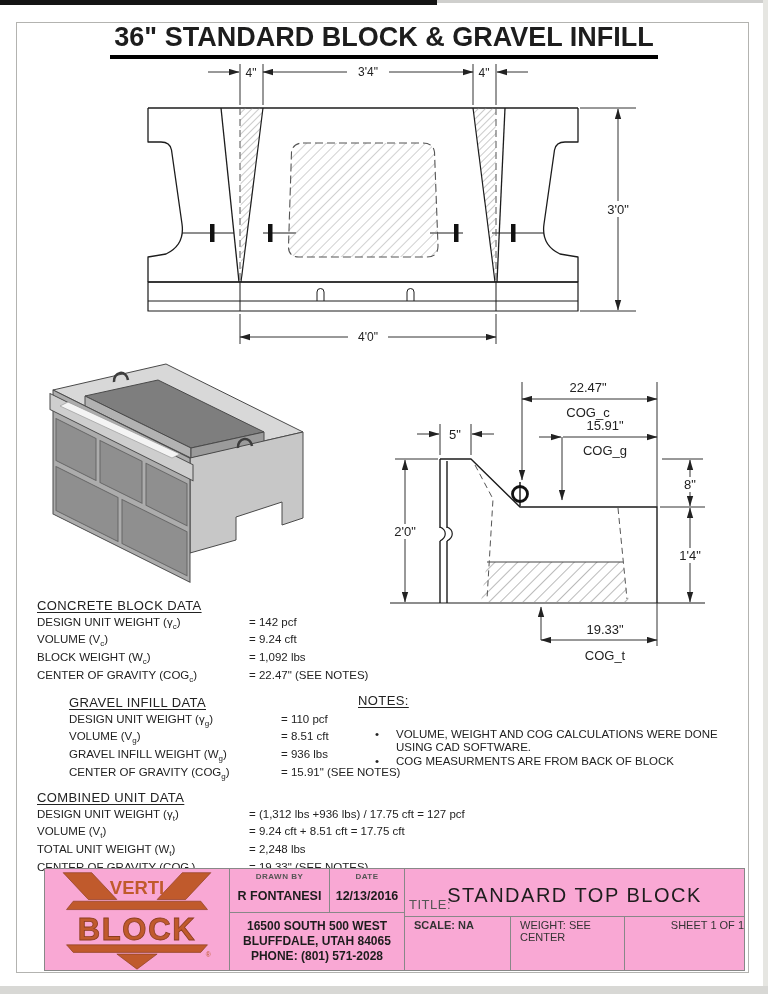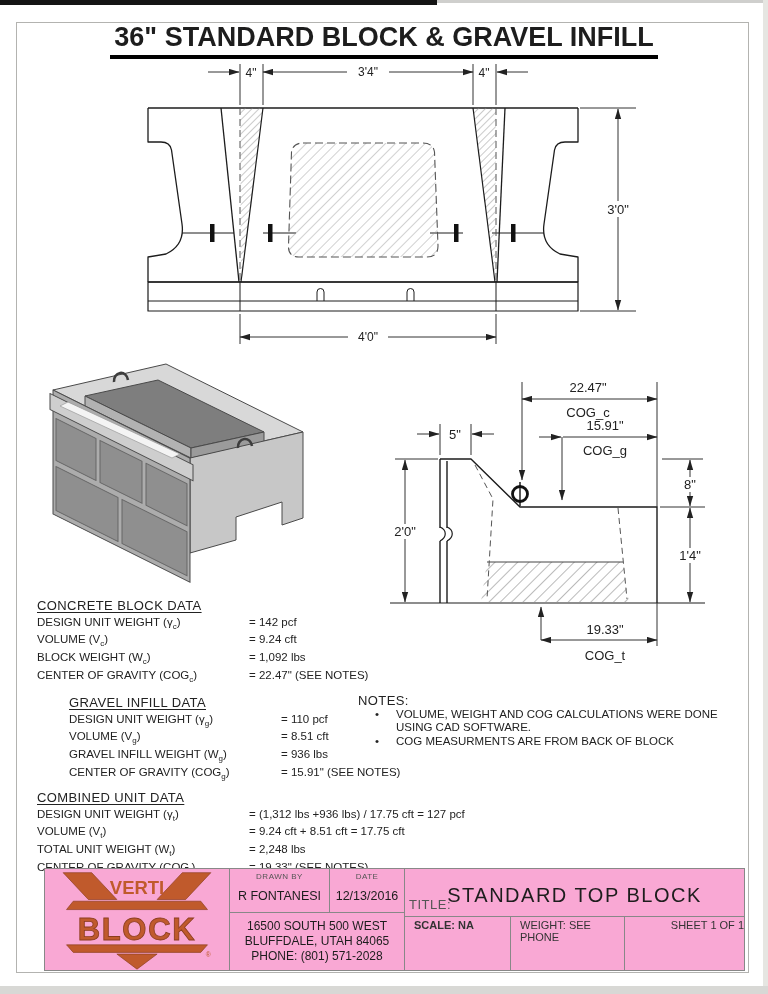--- a/index.html
+++ b/index.html
@@ -28,30 +28,30 @@
   .iso{position:absolute;left:28px;top:352px;}
 
   .datasec{position:absolute;font-size:11.5px;line-height:12.6px;color:#222;white-space:nowrap;}
   .dhead{font-size:13px;letter-spacing:0.4px;text-decoration:underline;text-underline-offset:2px;margin-bottom:3px;}
   .drow{display:flex;}
   .dlabel{width:212px;}
   .dlabel sub{font-size:8px;}
   .dval{}
 
   .notes{position:absolute;left:358px;top:694px;width:400px;font-size:11.5px;line-height:13.5px;color:#222;}
-  .nhead{font-size:13px;letter-spacing:0.4px;text-underline-offset:2px;margin-bottom:0;}
+  .nhead{font-size:13px;letter-spacing:0.4px;text-decoration:underline;text-underline-offset:2px;margin-bottom:20px;}
   .nitem{display:flex;}
   .nbullet{width:38px;text-align:center;flex:none;}
   .ntext{width:330px;}
 
   .tb{position:absolute;left:44px;top:868px;width:701px;height:103px;border:1px solid #888;display:flex;background:#f9a8d4;box-sizing:border-box;}
   .tb *{box-sizing:border-box;}
   .tb-logo{width:185px;border-right:1px solid #888;position:relative;}
   .tb-logo svg{position:absolute;left:7px;top:2px;}
-  .tb-mid{width:175px;border-right:1px solid #888;display:flex;flex-direction:column;}
+  .tb-mid{width:175px;border-right:1px solid #888;display:flex;flex-direction:column;font-weight:bold;}
   .tb-mid-top{display:flex;height:44px;border-bottom:1px solid #888;}
   .tb-cell{display:flex;flex-direction:column;}
   .tb-drawn{width:100px;border-right:1px solid #888;}
   .tb-date{flex:1;}
   .tb-small{font-size:8px;color:#555;text-align:center;padding-top:3px;height:14px;letter-spacing:0.5px;}
   .tb-val{font-size:12.5px;text-align:center;padding-top:6px;}
   .tb-addr{flex:1;text-align:center;font-size:12px;line-height:15px;padding-top:6px;}
   .tb-right{flex:1;display:flex;flex-direction:column;}
   .tb-title-row{height:48px;border-bottom:1px solid #888;position:relative;}
   .tb-lab{position:absolute;left:4px;top:2px;font-size:13px;color:#555;letter-spacing:0.5px;margin-top:26px;}
@@ -382,17 +382,17 @@
     </div>
   </div>
 
   <div class="tb-right">
     <div class="tb-title-row">
       <span class="tb-lab">TITLE:</span>
       <div class="tb-title">STANDARD TOP BLOCK</div>
     </div>
     <div class="tb-foot">
       <div class="tb-scale">SCALE: NA</div>
-      <div class="tb-weight">WEIGHT: SEE PHONE</div>
+      <div class="tb-weight">WEIGHT: SEE CENTER</div>
       <div class="tb-sheet">SHEET 1 OF 1</div>
     </div>
   </div>
 </div>
 
 </body></html>

